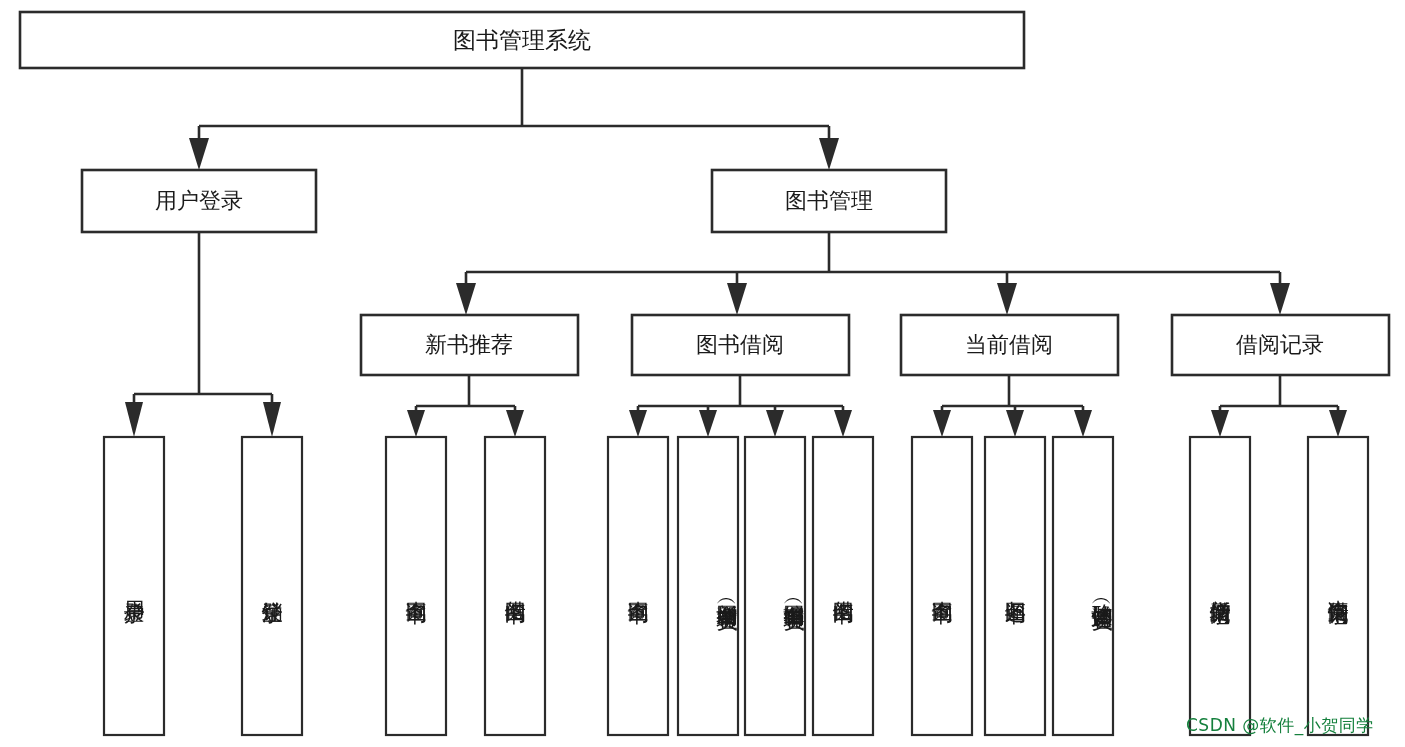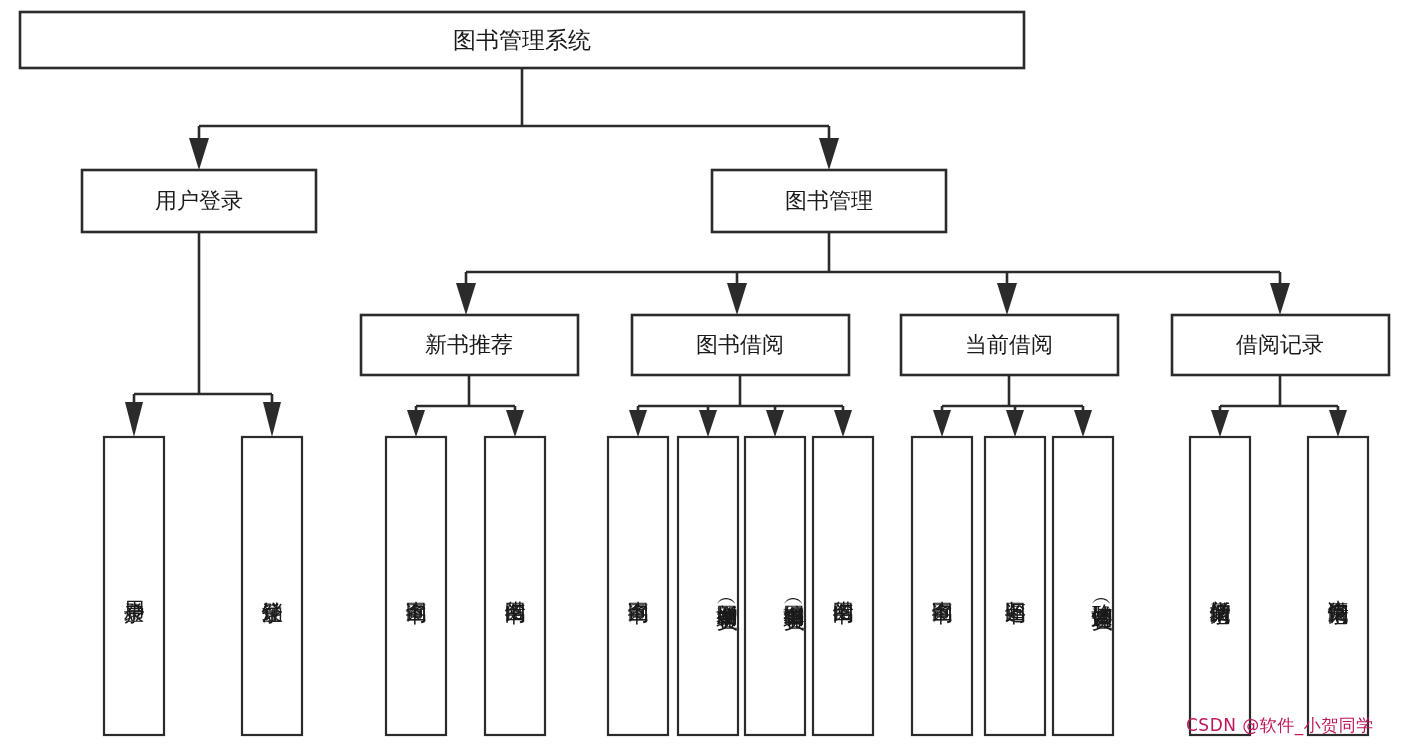--- a/index.html
+++ b/index.html
@@ -73,21 +73,21 @@
     justify-content: center;
     pointer-events: none;
     white-space: nowrap;
   }
   #watermark {
     position: absolute;
     left: 1186px;
     top: 714px;
     font-family: "DejaVu Sans", "Liberation Sans", sans-serif;
     font-size: 17px;
-    color: #be185d;
+    color: #15803d;
     white-space: nowrap;
     letter-spacing: 0.5px;
   }
 </style>
 </head>
 <body>
 
 <div id="diagram-root">
 
   <svg id="flow-svg" viewBox="0 0 1405 747">

